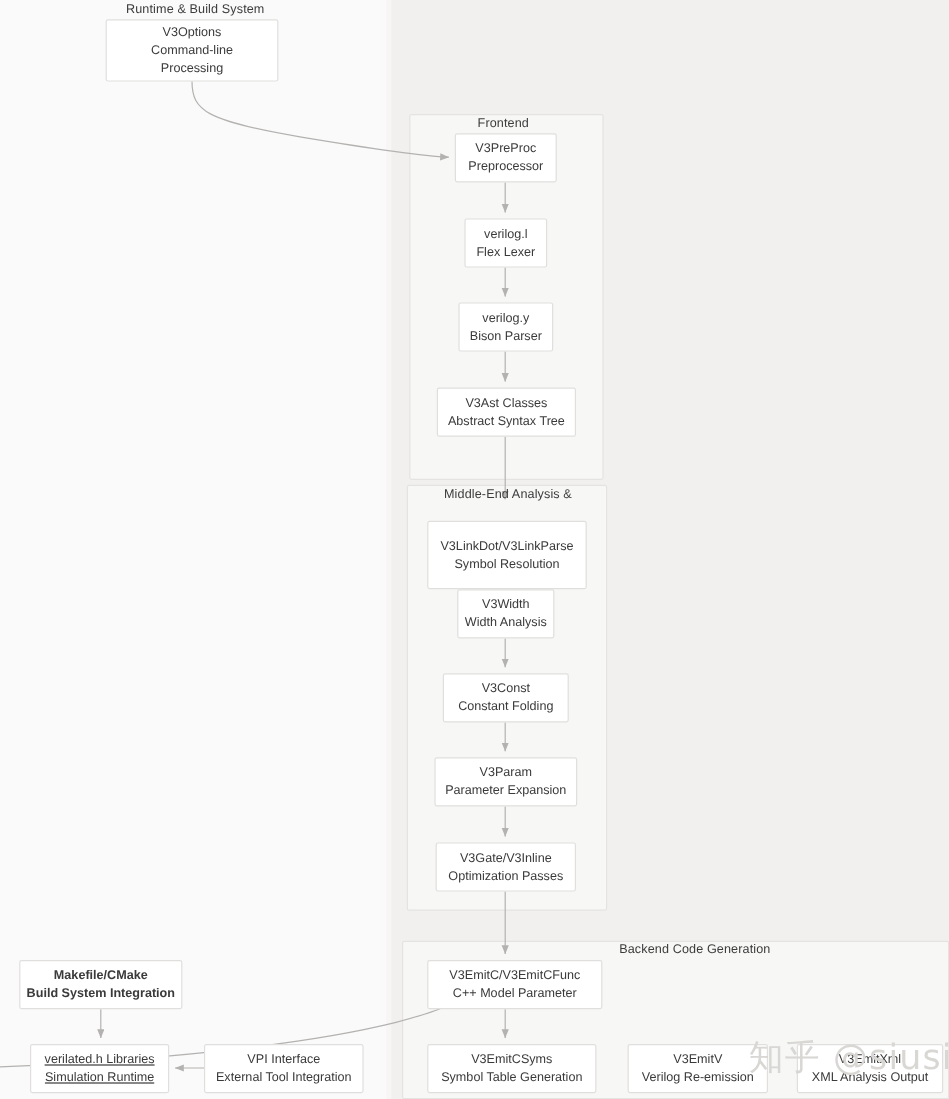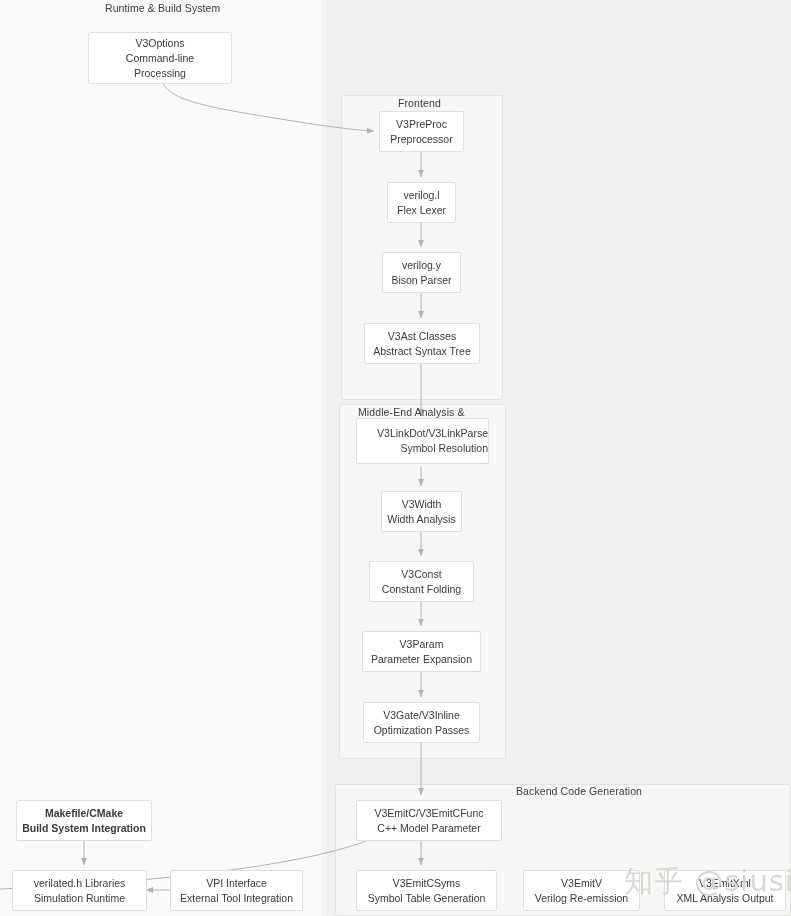--- a/index.html
+++ b/index.html
@@ -140,42 +140,42 @@
         <path d="M 421,672 L 421,697" fill="none" stroke="#b4b2b0" stroke-width="1" marker-end="url(#ah)"></path>
         <path d="M 421,743 L 421,795" fill="none" stroke="#b4b2b0" stroke-width="1" marker-end="url(#ah)"></path>
         <path d="M 421,841 L 421,865" fill="none" stroke="#b4b2b0" stroke-width="1" marker-end="url(#ah)"></path>
         <path d="M 84,841 L 84,865" fill="none" stroke="#b4b2b0" stroke-width="1" marker-end="url(#ah)"></path>
         <path d="M 170,890 L 146,890" fill="none" stroke="#b4b2b0" stroke-width="1" marker-end="url(#ah)"></path>
         <path d="M 0,889 C 120,884 250,872 330,852 C 352,846 362,843 368,840" fill="none" stroke="#b4b2b0" stroke-width="1"></path>
       </g>
   </svg>
 
   <div id="nodes-layer">
-      <div class="node" style="left: 88px; top: 16px; width: 144px; height: 52px; margin-top: 16px;">
+      <div class="node" style="left: 88px; top: 16px; width: 144px; height: 52px;">
         <span class="ln">V3Options</span>
         <span class="ln">Command-line</span>
         <span class="ln">Processing</span>
       </div>
       <div class="node" style="left: 379px; top: 111px; width: 85px; height: 41px;">
         <span class="ln">V3PreProc</span>
         <span class="ln">Preprocessor</span>
       </div>
       <div class="node" style="left: 387px; top: 182px; width: 69px; height: 41px;">
         <span class="ln">verilog.l</span>
         <span class="ln">Flex Lexer</span>
       </div>
       <div class="node" style="left: 382px; top: 252px; width: 79px; height: 41px;">
         <span class="ln">verilog.y</span>
         <span class="ln">Bison Parser</span>
       </div>
       <div class="node" style="left: 364px; top: 323px; width: 116px; height: 41px;">
         <span class="ln">V3Ast Classes</span>
         <span class="ln">Abstract Syntax Tree</span>
       </div>
-      <div class="node" style="left: 356px; top: 418px; width: 133px; height: 46px; align-items: flex-end;">
+      <div class="node" style="left: 356px; top: 434px; width: 133px; height: 57px;">
         <span class="ln">V3LinkDot/V3LinkParse</span>
         <span class="ln">Symbol Resolution</span>
       </div>
       <div class="node" style="left: 381px; top: 491px; width: 81px; height: 41px;">
         <span class="ln">V3Width</span>
         <span class="ln">Width Analysis</span>
       </div>
       <div class="node" style="left: 369px; top: 561px; width: 105px; height: 41px;">
         <span class="ln">V3Const</span>
         <span class="ln">Constant Folding</span>
@@ -185,21 +185,21 @@
         <span class="ln">Parameter Expansion</span>
       </div>
       <div class="node" style="left: 363px; top: 702px; width: 117px; height: 41px;">
         <span class="ln">V3Gate/V3Inline</span>
         <span class="ln">Optimization Passes</span>
       </div>
       <div class="node" style="left: 16px; top: 800px; width: 136px; height: 41px; font-weight: bold;">
         <span class="ln">Makefile/CMake</span>
         <span class="ln">Build System Integration</span>
       </div>
-      <div class="node" style="left: 12px; top: 870px; width: 135px; height: 41px;">
+      <div class="node" style="left: 25px; top: 870px; width: 116px; height: 41px; text-decoration: underline;">
         <span class="ln">verilated.h Libraries</span>
         <span class="ln">Simulation Runtime</span>
       </div>
       <div class="node" style="left: 170px; top: 870px; width: 133px; height: 41px;">
         <span class="ln">VPI Interface</span>
         <span class="ln">External Tool Integration</span>
       </div>
       <div class="node" style="left: 356px; top: 800px; width: 146px; height: 41px;">
         <span class="ln">V3EmitC/V3EmitCFunc</span>
         <span class="ln">C++ Model Parameter</span>
@@ -214,19 +214,19 @@
       </div>
       <div class="node" style="left: 664px; top: 870px; width: 122px; height: 41px;">
         <span class="ln">V3EmitXml</span>
         <span class="ln">XML Analysis Output</span>
       </div>
     </div>
 
   <div id="cluster-labels-layer">
       <div class="cluster-label" style="left: 105px; top: 2px;">Runtime &amp; Build System</div>
       <div class="cluster-label" style="left: 398px; top: 97px;">Frontend</div>
-      <div class="cluster-label" style="left: 358px; top: 406px; text-align: center;">Middle-End Analysis &amp;</div>
+      <div class="cluster-label" style="left: 370px; top: 406px; text-align: center;">Middle-End Analysis &amp;</div>
       <div class="cluster-label" style="left: 516px; top: 785px;">Backend Code Generation</div>
     </div>
 
   <div class="watermark">知乎 @siusiu</div>
 
 </div>
 
 </body></html>

